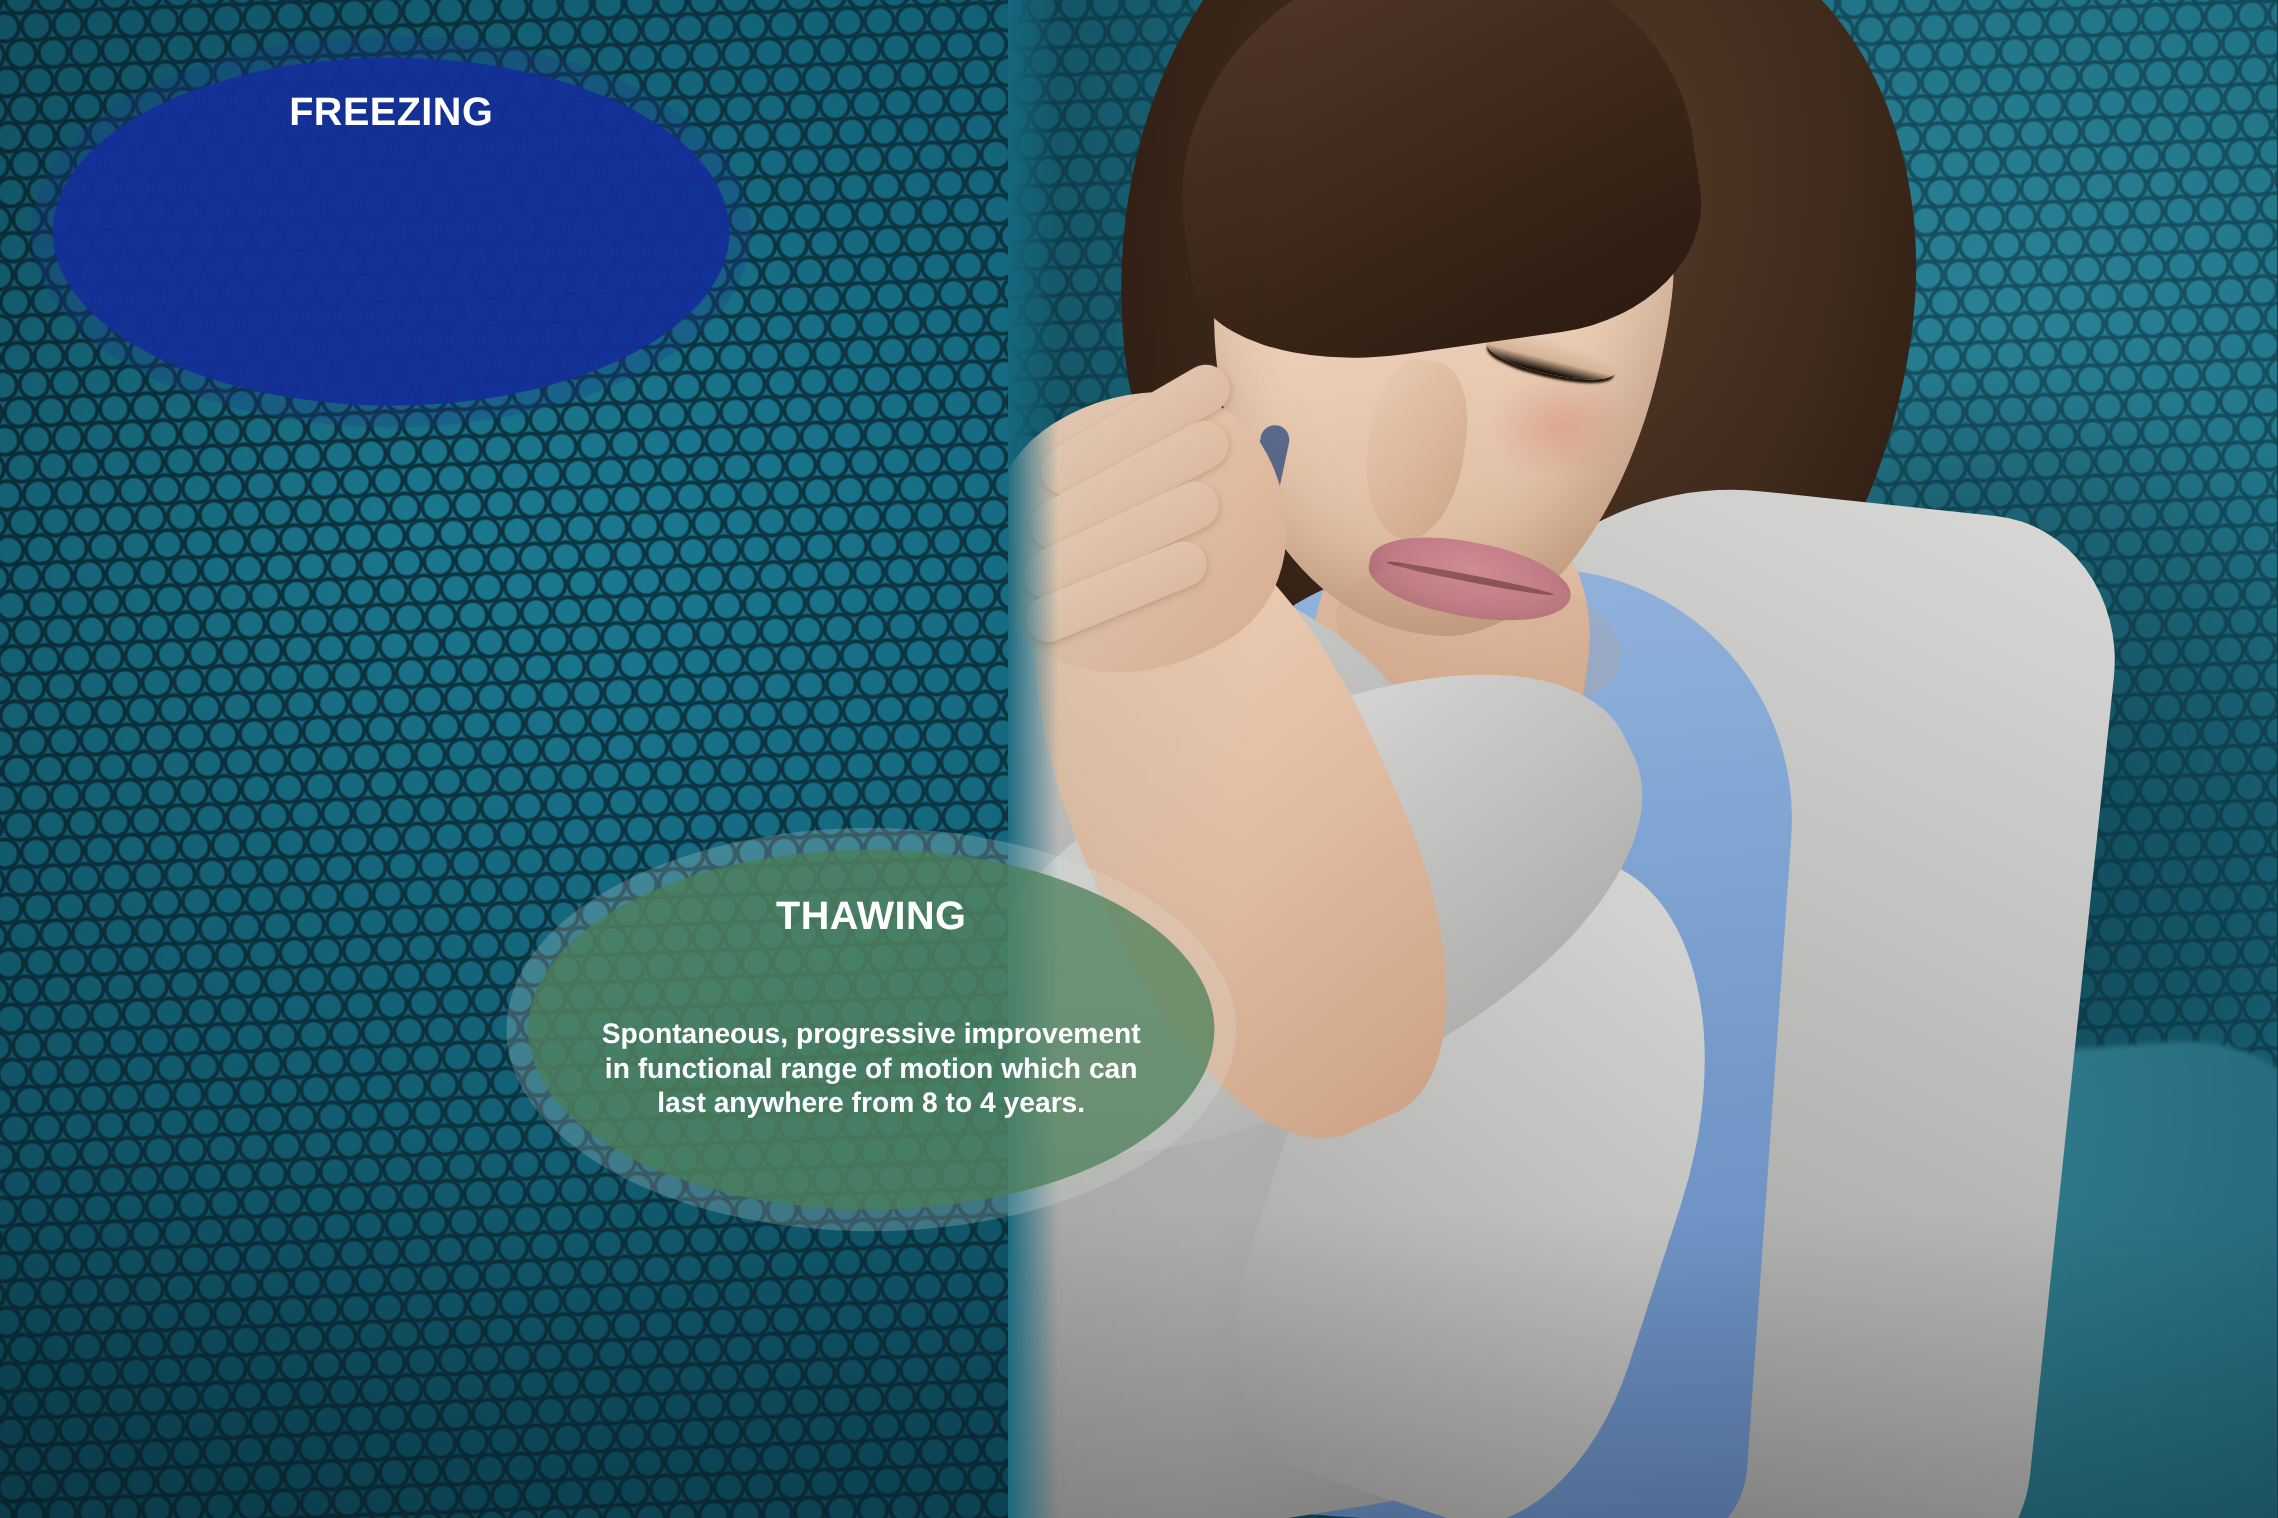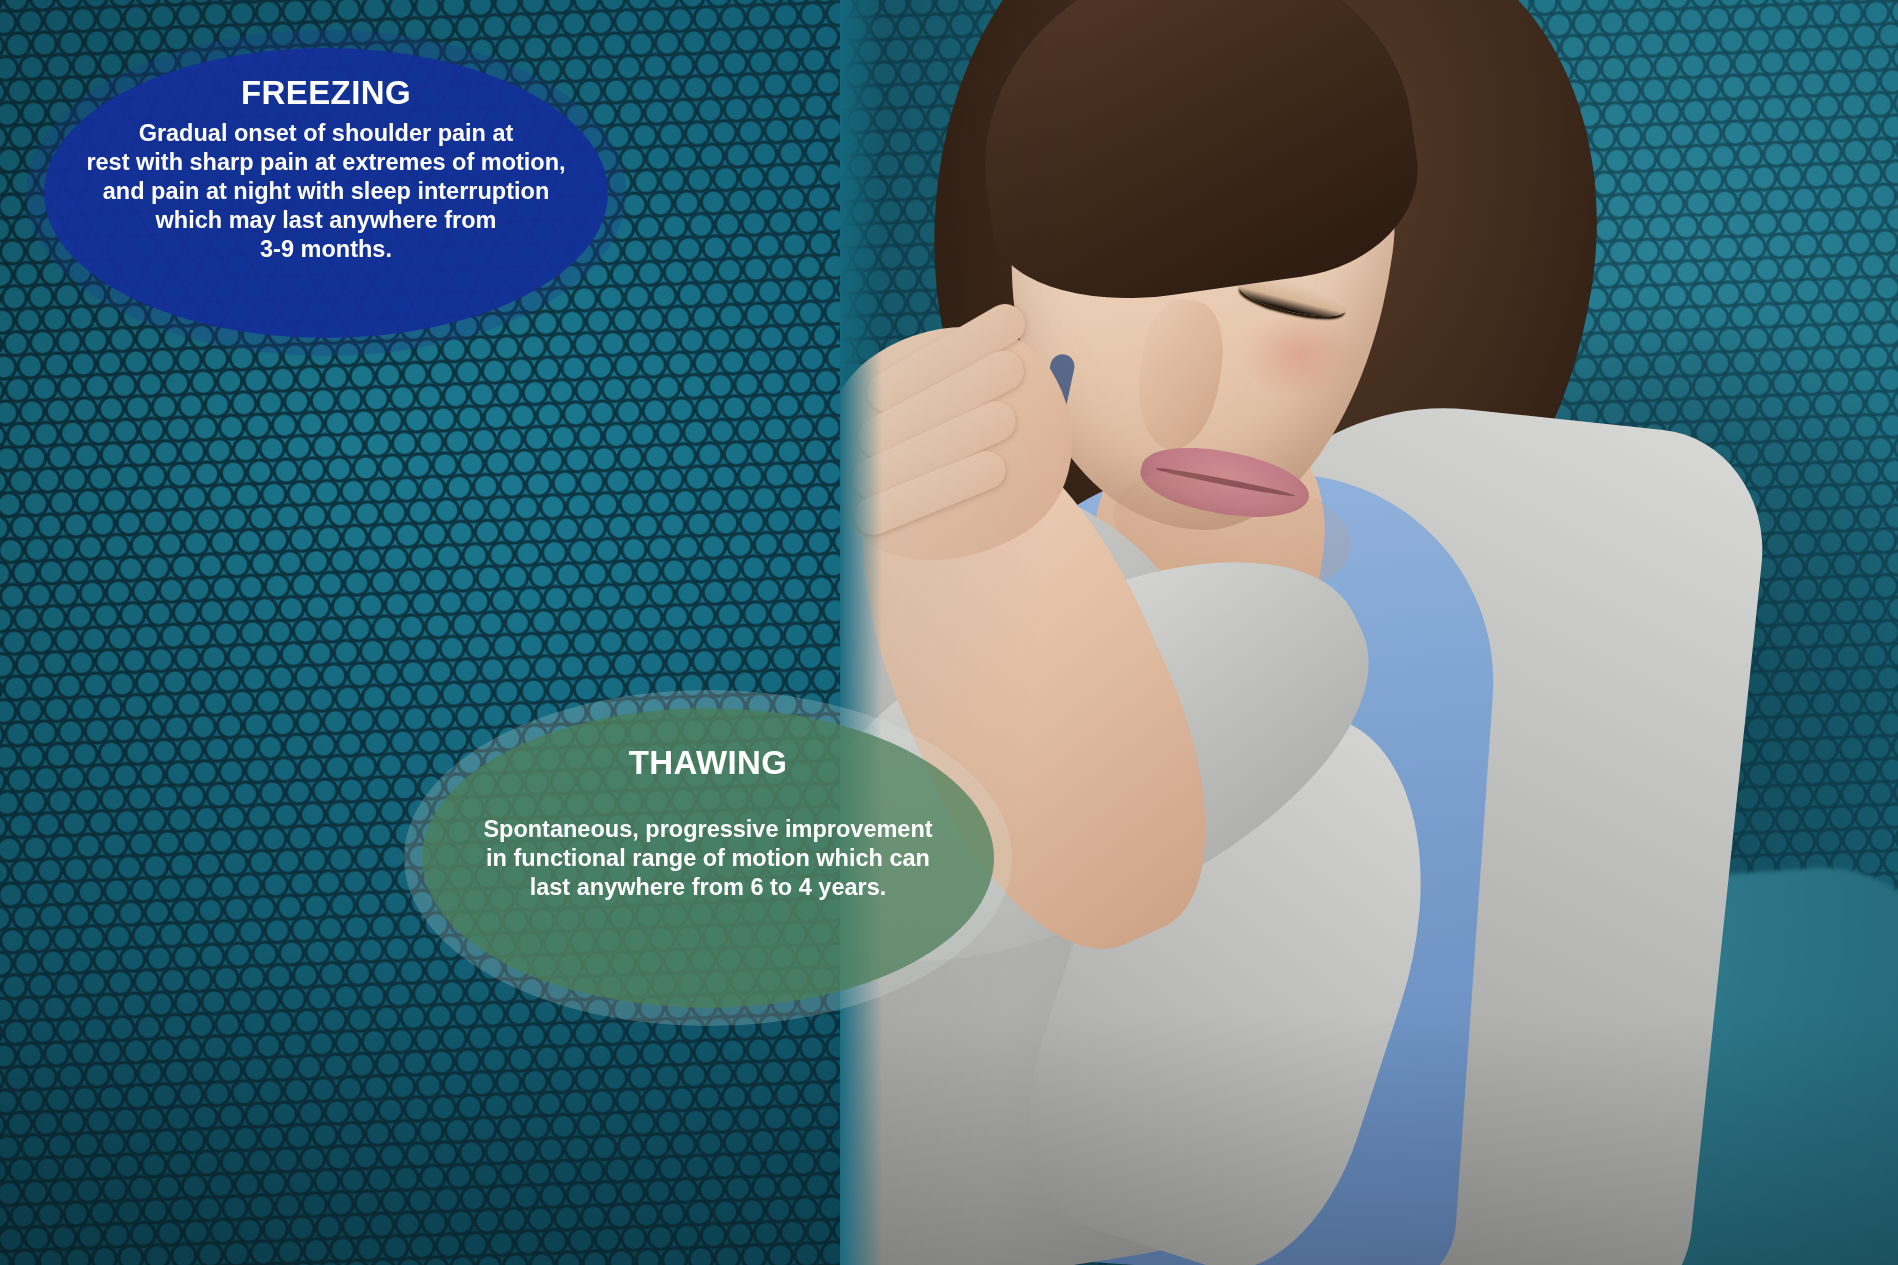--- a/index.html
+++ b/index.html
@@ -313,24 +313,25 @@
     background: rgba(128, 32, 38, 0.80);
     padding-top: 24px;
   }
   #ell-frozen .ring {
     background: rgba(190, 200, 205, 0.16);
   }
   #ell-frozen .e-title { font-size: 33px; margin-bottom: 8px; }
   #ell-frozen .e-body  { font-size: 23.5px; }
 
   #ell-thawing {
-    left: 422px; top: 708px;
+    left: 440px; top: 708px;
     width: 572px; height: 300px;
     background: rgba(33, 97, 49, 0.74);
     padding-top: 38px;
+    gap: 32px;
   }
   #ell-thawing .ring {
     background: rgba(225, 232, 228, 0.22);
   }
   #ell-thawing .e-title { font-size: 33px; margin-bottom: 34px; }
   #ell-thawing .e-body  { font-size: 23.5px; }
 
   .ellipse .e-title, .ellipse .e-body { position: relative; z-index: 2; }
 </style>
 </head>
@@ -377,29 +378,24 @@
     <div class="finger f3"></div>
     <div class="finger f4"></div>
 
     <div class="photo-grain"></div>
     <div class="photo-feather"></div>
   </div>
 
   <div class="ellipse" id="ell-freezing">
     <div class="ring"></div>
     <div class="e-title">FREEZING</div>
-    <div class="e-body">Gradual onset of shoulder pain at
-rest with sharp pain at extremes of motion,
-and pain at night with sleep interruption
-which may last anywhere from
-3-9 months.</div>
   </div>
 
 
   <div class="ellipse" id="ell-thawing">
     <div class="ring"></div>
     <div class="e-title">THAWING</div>
     <div class="e-body">Spontaneous, progressive improvement
 in functional range of motion which can
-last anywhere from 6 to 4 years.</div>
+last anywhere from 8 to 4 years.</div>
   </div>
 
 </div>
 
 </body></html>

